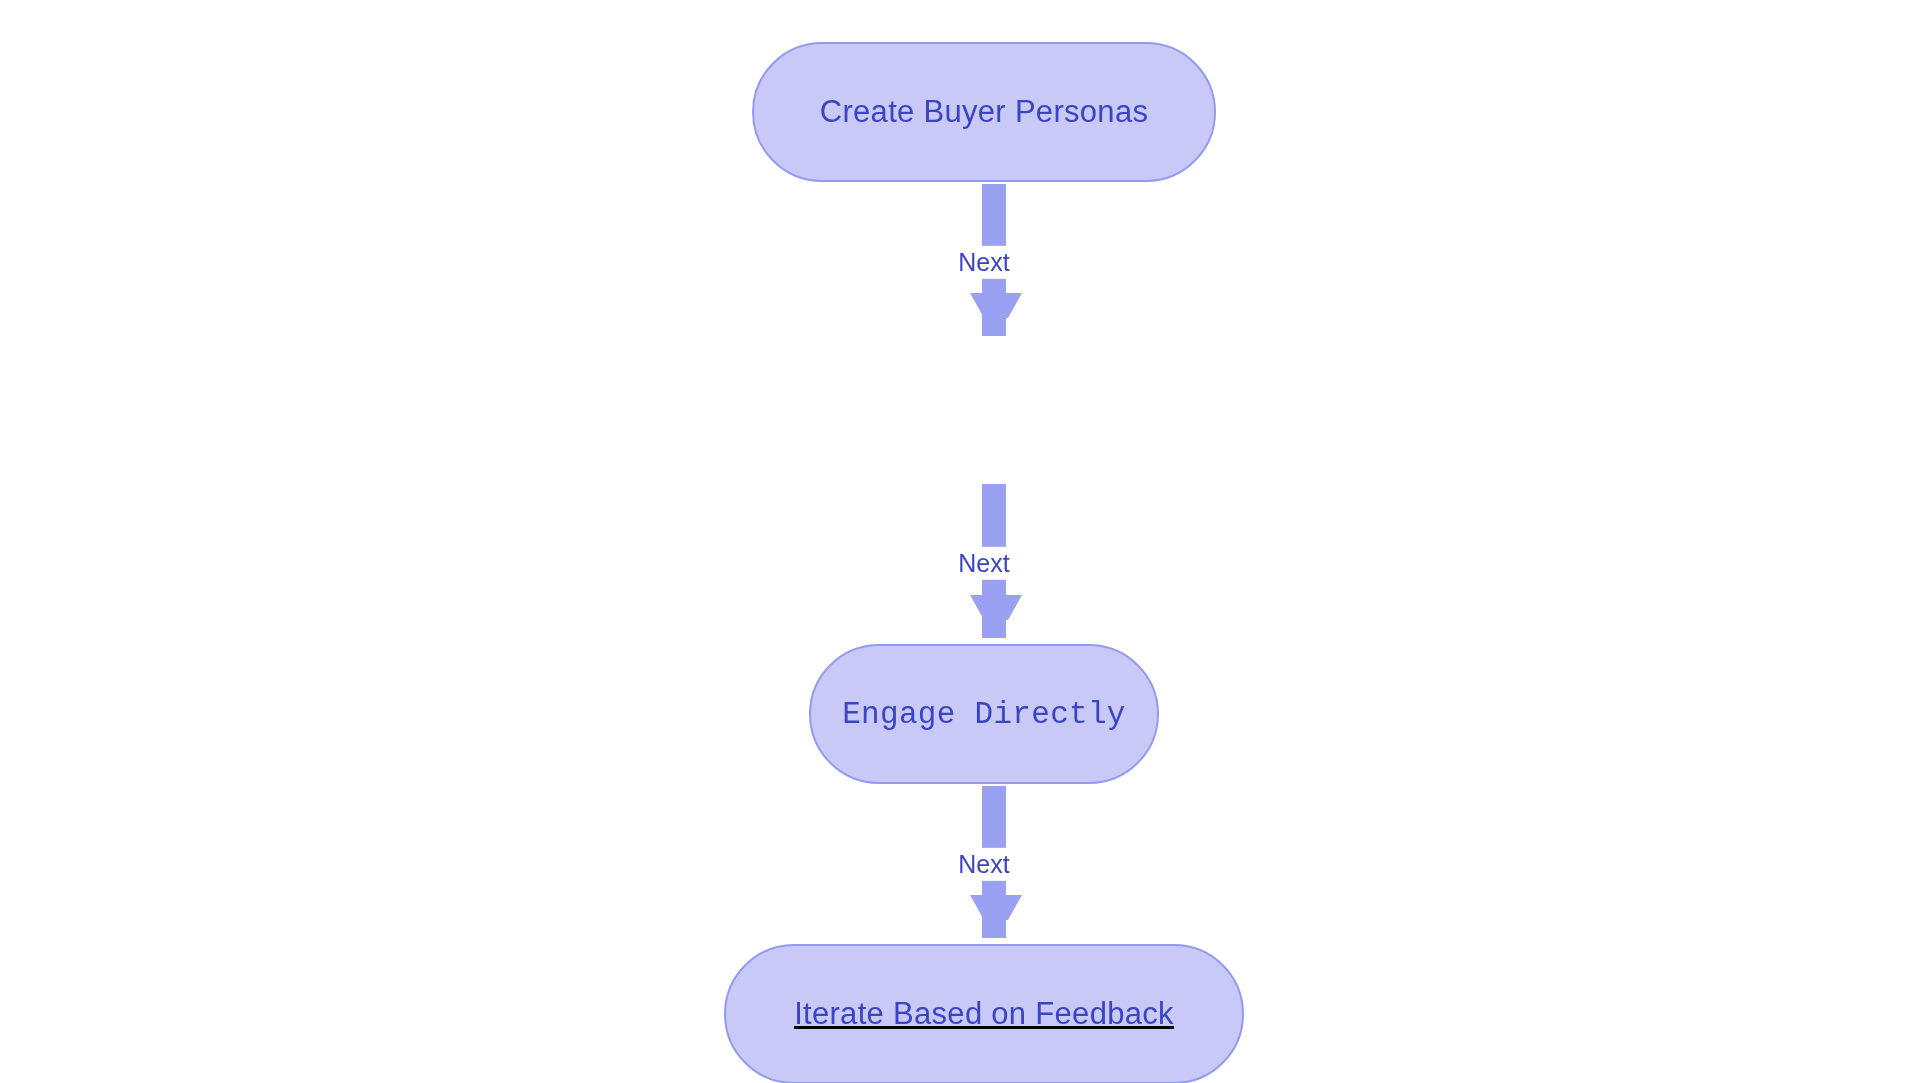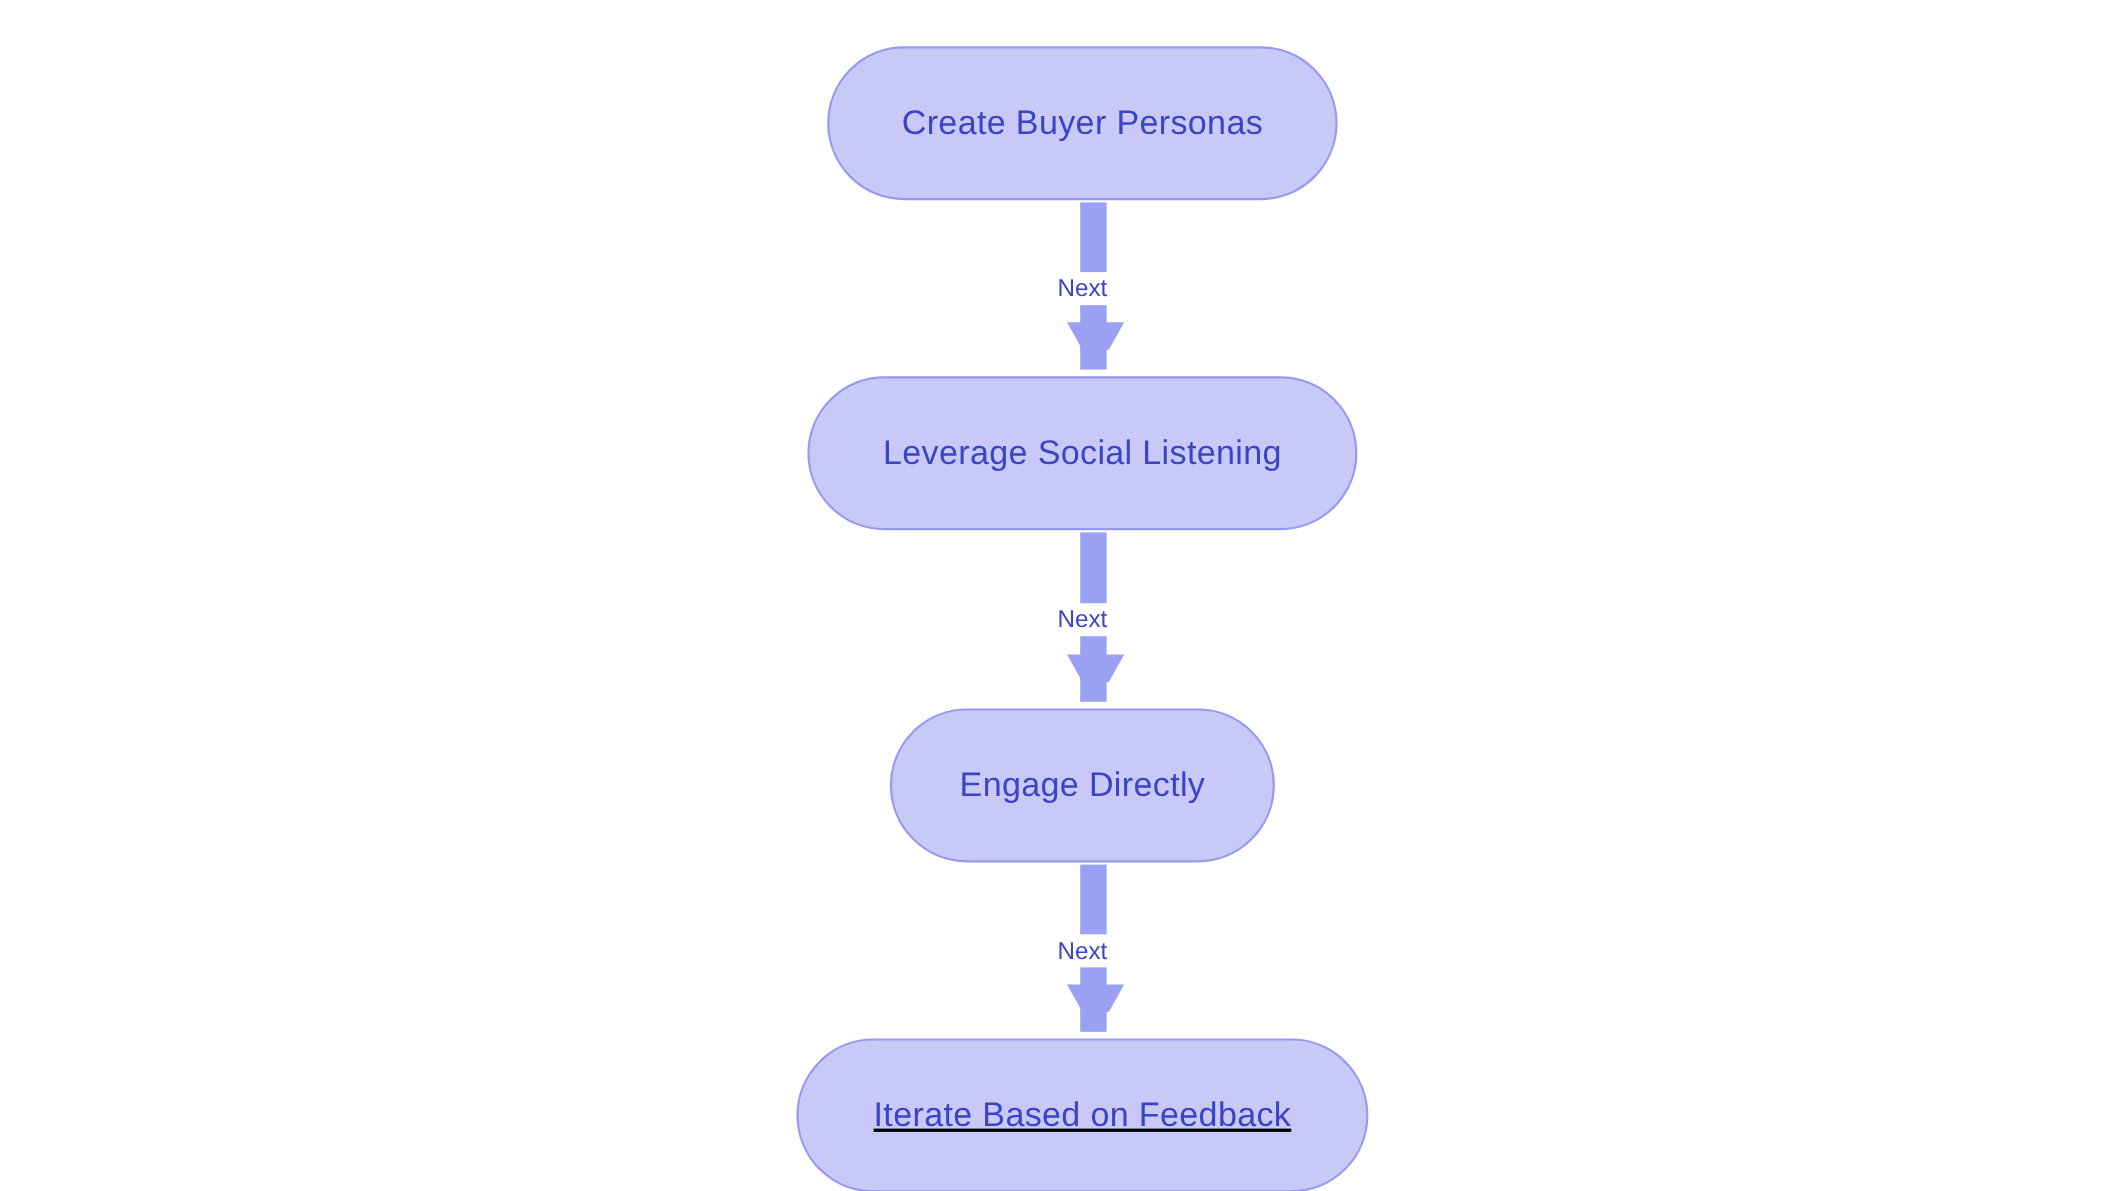--- a/index.html
+++ b/index.html
@@ -37,21 +37,21 @@
     justify-content:center;
   }
   .node-label{
     color:var(--node-text);
     font-size:31px;
     letter-spacing:0.3px;
     white-space:nowrap;
   }
   .node-1{top:18px;  width:464px;}
   .node-2{top:318px; width:500px;}
-  .node-3{top:620px; width:350px;}
+  .node-3{top:620px; width:350px;font-family:Liberation Mono, monospace;}
   .node-4{top:920px; width:520px;text-decoration:underline;}
 
   
   .edge{
     position:absolute;
     left:50%;
     transform:translateX(-50%);
     width:140px;
   }
   .edge-1{top:160px; height:158px;}
@@ -77,42 +77,39 @@
     border-top:25px solid var(--arrow);
   }
   .edge-label{
     position:absolute;
     left:50%;
     top:50%;
     transform:translate(-50%,-52%);
     background:var(--background);
     padding:2px 10px;
     color:var(--edge-label-text);
-    font-size:22px;
+    font-size:25px;
     white-space:nowrap;
   }
 </style>
 </head>
 <body>
 
 <div class="canvas">
 
   <div class="node node-1">
     <span class="node-label">Create Buyer Personas</span>
   </div>
 
   <div class="edge edge-1">
     <div class="edge-line"></div>
     <div class="arrowhead"></div>
     <span class="edge-label">Next</span>
   </div>
 
-  <div class="node node-2">
-    <span class="node-label">Leverage Social Listening</span>
-  </div>
 
   <div class="edge edge-2">
     <div class="edge-line"></div>
     <div class="arrowhead"></div>
     <span class="edge-label">Next</span>
   </div>
 
   <div class="node node-3">
     <span class="node-label">Engage Directly</span>
   </div>

